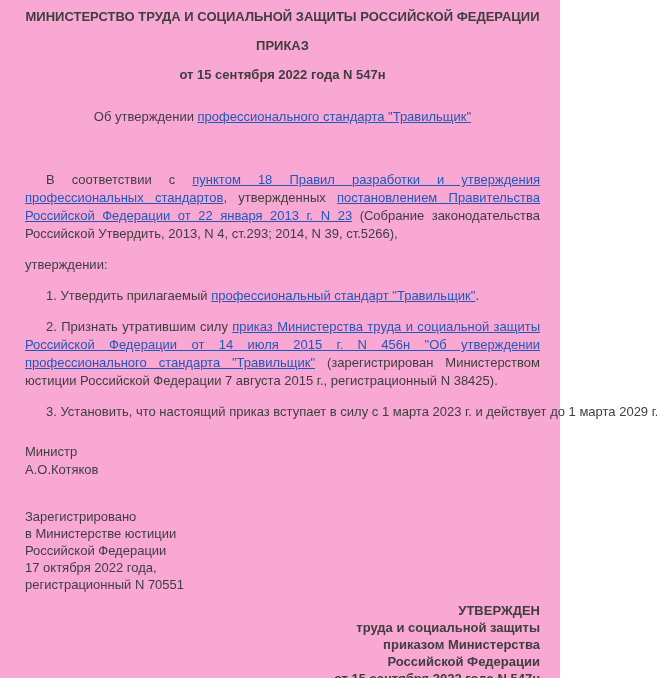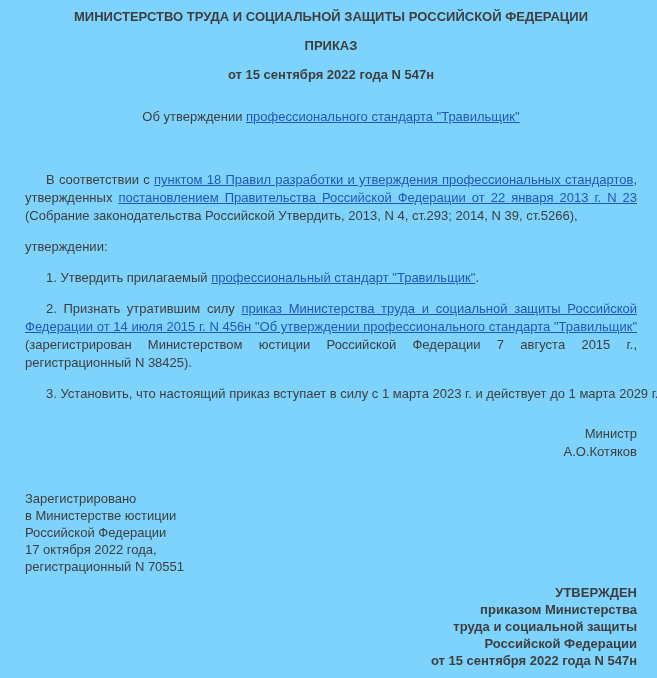--- a/index.html
+++ b/index.html
@@ -4,23 +4,23 @@
 <style>
   * { margin: 0; padding: 0; box-sizing: border-box; }
   html, body { background: #ffffff; }
   body {
     width: 657px;
     height: 678px;
     overflow: hidden;
     font-family: "Liberation Sans", sans-serif;
   }
   .page {
-    width: 657px;
+    width: 560px;
     height: 678px;
-    background: #7dd3fc;
+    background: #f9a8d4;
     color: #3e3e3e;
     font-size: 13px;
     padding: 9px 20px 0 25px;
   }
   .hline {
     text-align: center;
     font-weight: 700;
     line-height: 15px;
     margin-bottom: 14px;
   }
@@ -36,21 +36,21 @@
     cursor: pointer;
   }
   .para {
     line-height: 18px;
     margin-bottom: 13px;
   }
   .justify { text-align: justify; }
   .indent { text-indent: 21px; }
   .nowrap { white-space: nowrap; }
   .sig {
-    text-align: right;
+    text-align: left;
     line-height: 18px;
     margin-top: 22px;
   }
   .reg {
     line-height: 17px;
     margin-top: 29px;
   }
   .approval {
     text-align: right;
     font-weight: 700;
@@ -87,19 +87,19 @@
   <div class="reg">
     <div>Зарегистрировано</div>
     <div>в Министерстве юстиции</div>
     <div>Российской Федерации</div>
     <div>17 октября 2022 года,</div>
     <div>регистрационный N 70551</div>
   </div>
 
   <div class="approval">
     <div>УТВЕРЖДЕН</div>
+    <div>труда и социальной защиты</div>
     <div>приказом Министерства</div>
-    <div>труда и социальной защиты</div>
     <div>Российской Федерации</div>
     <div>от 15 сентября 2022 года N 547н</div>
   </div>
 
 </div>
 
 </body></html>

